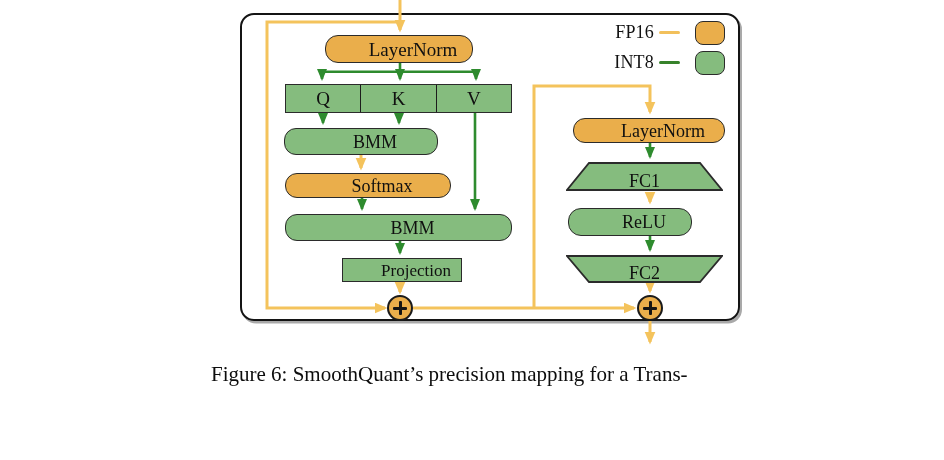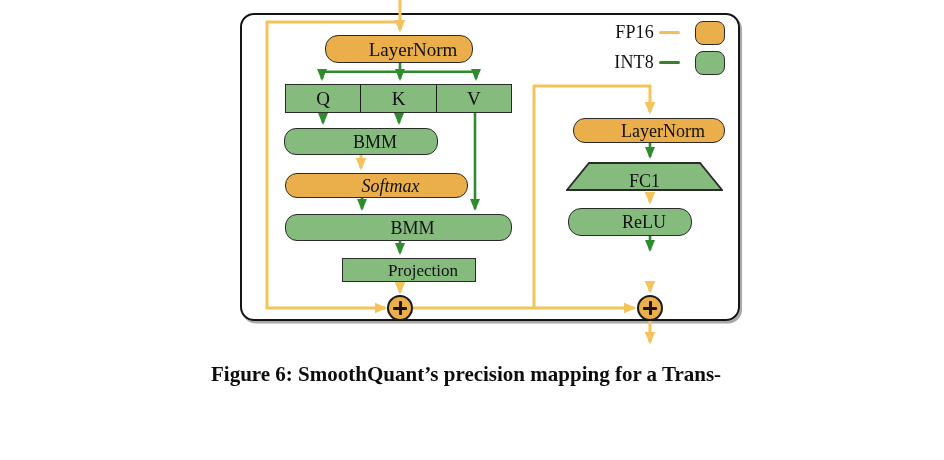--- a/index.html
+++ b/index.html
@@ -19,23 +19,23 @@
         font-size:18px;line-height:1;color:#101010;z-index:3;border:1.8px solid #2b2b2b;padding-left:28px;}
   .orange{background:#EAAE4B;}
   .green{background:#85BC7E;}
   .pill{border-radius:13px;}
 
   .ln1{left:325px;top:35px;width:148px;height:28px;font-size:19px;}
   .qkv{left:285px;top:84px;width:227px;height:29px;padding:0;font-size:19px;}
   .qkv .cell{flex:1;height:100%;display:flex;align-items:center;justify-content:center;}
   .qkv .cell + .cell{border-left:1.6px solid #1c1c1c;}
   .bmm1{left:284px;top:128px;width:154px;height:27px;border-radius:12px;}
-  .softmax{left:285px;top:173px;width:183px;height:25px;border-radius:12px;font-style:italic;}
+  .softmax{left:285px;top:173px;width:166px;height:25px;border-radius:12px;}
   .bmm2{left:285px;top:214px;width:227px;height:27px;border-radius:12px;}
-  .projection{left:342px;top:258px;width:134px;height:24px;font-size:17px;text-align:right;}
+  .projection{left:342px;top:258px;width:120px;height:24px;font-size:17px;text-align:right;}
   .ln2{left:573px;top:118px;width:152px;height:25px;border-radius:12px;}
   .relu{left:568px;top:208px;width:124px;height:28px;border-radius:13px;}
 
   
   .trap{position:absolute;z-index:3;}
   .fc1{left:566px;top:162px;width:157px;height:29px;}
   .fc2{left:566px;top:255px;width:157px;height:28px;}
   .trap svg{position:absolute;left:0;top:0;}
   .trap .lbl{position:absolute;inset:0;display:flex;align-items:center;justify-content:center;
              font-size:18px;color:#101010;margin-top:9px;}
@@ -56,21 +56,21 @@
   .legend-row.r1{top:20px;}
   .legend-row.r2{top:50px;}
   .legend-label{font-weight:normal;font-size:18px;margin-right:5px;letter-spacing:0.2px;}
   .legend-dash{width:21px;height:3.5px;border-radius:2px;margin-right:15px;}
   .dash-fp16{background:#F2C05B;}
   .dash-int8{background:#37822B;}
   .legend-swatch{width:30px;height:24px;box-sizing:border-box;border:1.8px solid #2b2b2b;border-radius:8px;}
 
   
   .caption{position:absolute;left:211px;top:360px;font-size:21px;line-height:29px;
-           color:#0d0d0d;white-space:nowrap;font-weight:bold;}
+           color:#0d0d0d;white-space:nowrap;}
   .caption .code{font-family:"Liberation Mono", monospace;font-size:17.5px;}
 </style>
 </head>
 <body>
 
 <div class="page">
   <div class="figure">
 
     <div class="outer-box"></div>
 
@@ -130,20 +130,26 @@
 
     <div class="trap fc1">
       <svg width="157" height="29" viewBox="0 0 157 29">
         <polygon points="23,1 134,1 156,28 1,28" fill="#85BC7E" stroke="#2b2b2b" stroke-width="1.8"></polygon>
       </svg>
       <div class="lbl">FC1</div>
     </div>
 
     <div class="node green relu">ReLU</div>
 
+    <div class="trap fc2">
+      <svg width="157" height="28" viewBox="0 0 157 28">
+        <polygon points="1,1 156,1 134,27 23,27" fill="#85BC7E" stroke="#2b2b2b" stroke-width="1.8"></polygon>
+      </svg>
+      <div class="lbl">FC2</div>
+    </div>
 
     <div class="add add1"></div>
     <div class="add add2"></div>
 
     <div class="legend-row r1">
       <span class="legend-label">FP16</span>
       <span class="legend-dash dash-fp16"></span>
       <span class="legend-swatch orange"></span>
     </div>
     <div class="legend-row r2">

